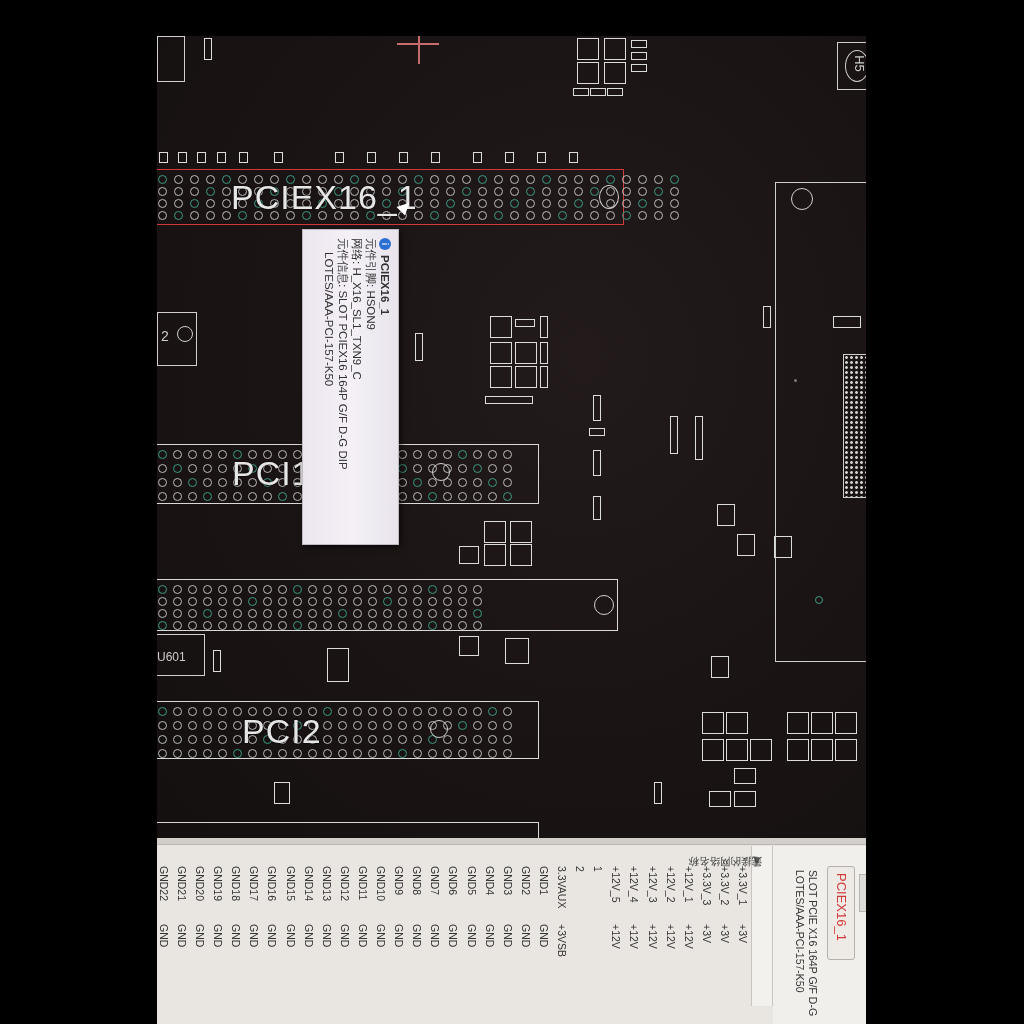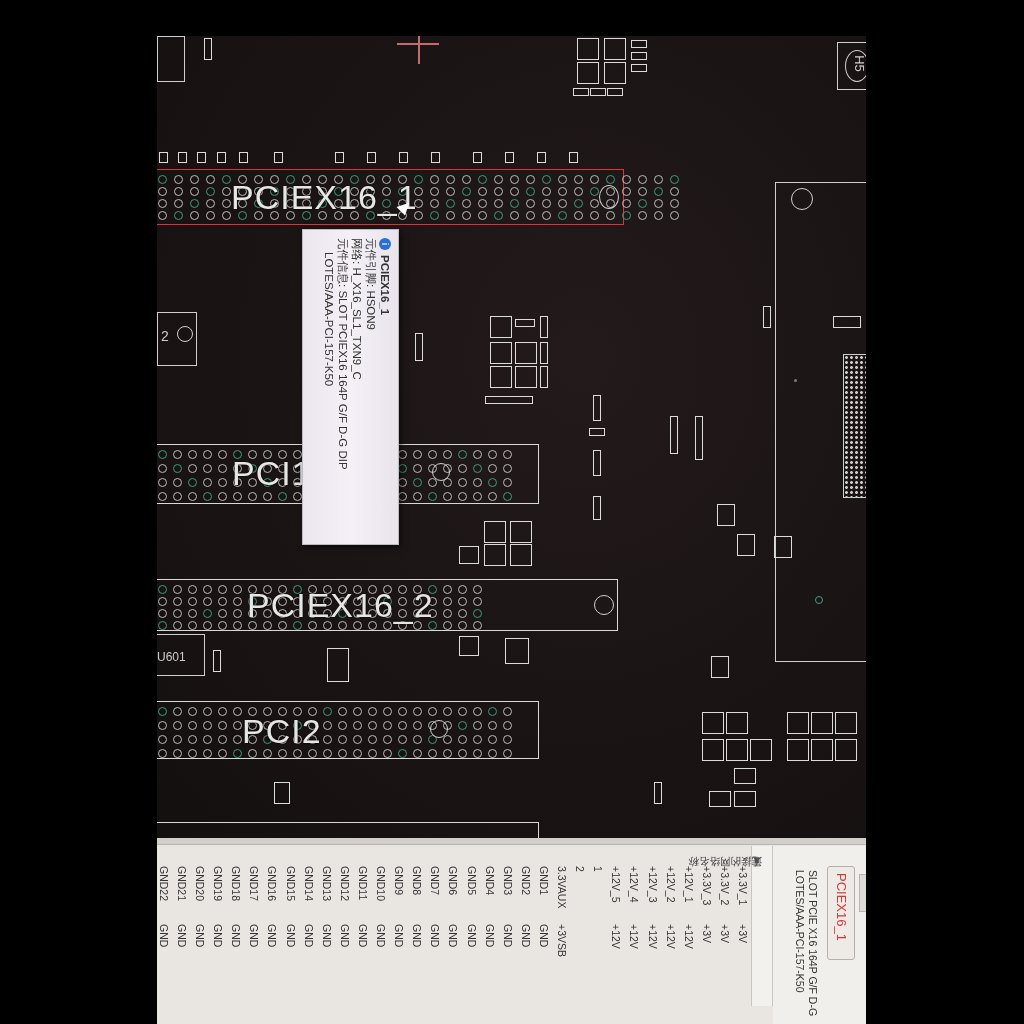--- a/index.html
+++ b/index.html
@@ -448,21 +448,20 @@
           <div class="hole"></div>
           <div class="hole"></div>
           <div class="hole"></div>
           <div class="hole g"></div>
           <div class="hole"></div>
           <div class="hole"></div>
           <div class="hole"></div>
         </div>
       <div class="big-hole" style="left:440px;top:15px;width:18px;height:18px;"></div>
     </div>
-    <div class="slot-label" style="left:90px;top:550px;">PCIEX16_2</div>
 
     <div class="outline" style="left:-4px;top:598px;width:50px;height:40px;"></div>
     <div style="position:absolute;left:0;top:614px;color:#ccc;font-size:12px;">U601</div>
     <div class="pad v" style="left:56px;top:614px;height:22px;"></div>
     <div class="pad ic" style="left:170px;top:612px;"></div>
     <div class="pad sq" style="left:302px;top:600px;width:20px;height:20px;"></div>
     <div class="pad sq" style="left:348px;top:602px;width:24px;height:26px;"></div>
 
     <div class="slot" style="left:-4px;top:665px;width:386px;height:58px;">
       <div class="holes" id="h4" style="grid-template-columns:repeat(24,9px);gap:5px 6px;">

